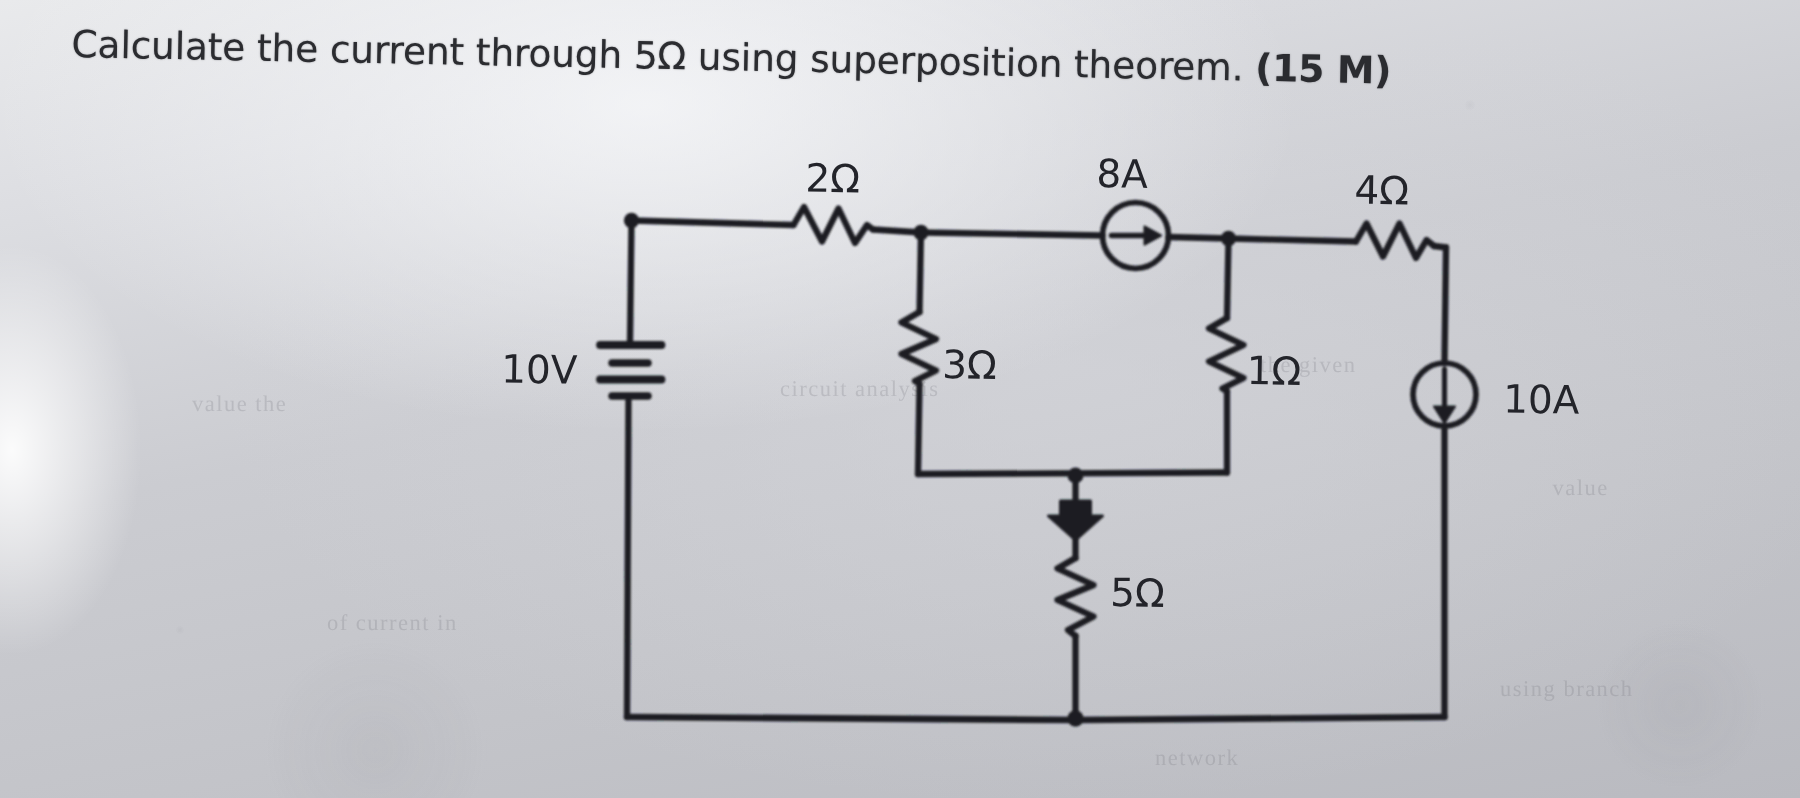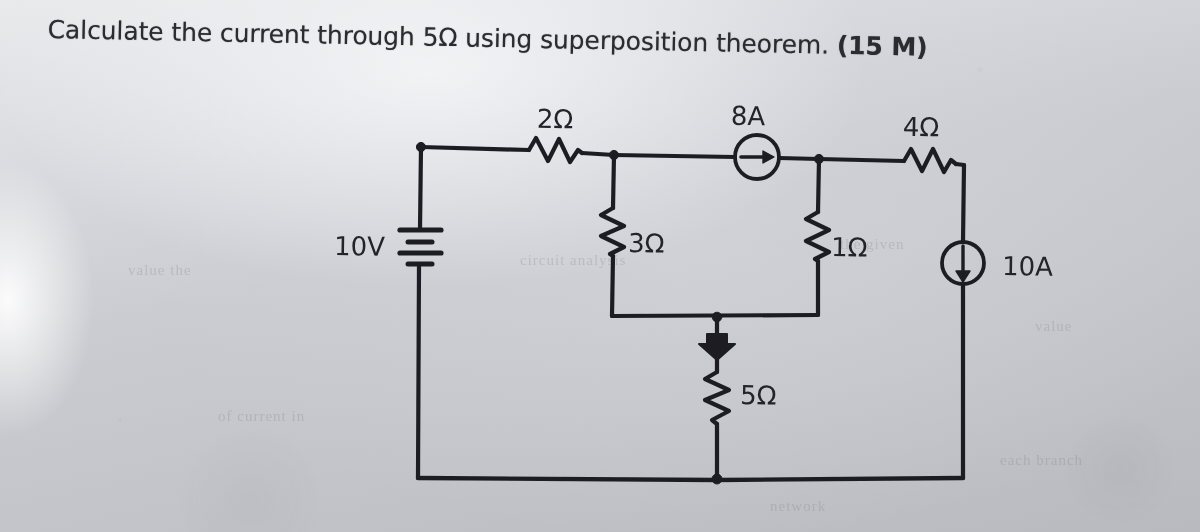--- a/index.html
+++ b/index.html
@@ -87,21 +87,21 @@
 
   <div id="paper-grain"></div>
 
   <div id="ghost-layer">
       <div class="ghost-text" style="left: 128px; top: 262px;">value the</div>
       <div class="ghost-text" style="left: 520px; top: 252px;">circuit analysis</div>
       <div class="ghost-text" style="left: 840px; top: 236px;">the given</div>
       <div class="ghost-text" style="left: 1035px; top: 318px;">value</div>
       <div class="ghost-text" style="left: 218px; top: 408px;">of current in</div>
       <div class="ghost-text" style="left: 770px; top: 498px;">network</div>
-      <div class="ghost-text" style="left: 1000px; top: 452px;">each branch</div>
+      <div class="ghost-text" style="left: 1000px; top: 452px;">using branch</div>
     </div>
 
   <div id="question-line">
     <span>Calculate the current through 5Ω using superposition theorem. </span><span class="marks">(15 M)</span>
   </div>
 
   <svg id="circuit-svg" width="1200" height="532" viewBox="0 0 1200 532" aria-label="circuit">
 
     <defs>
       <filter id="inkblur" x="-20%" y="-20%" width="140%" height="140%">

